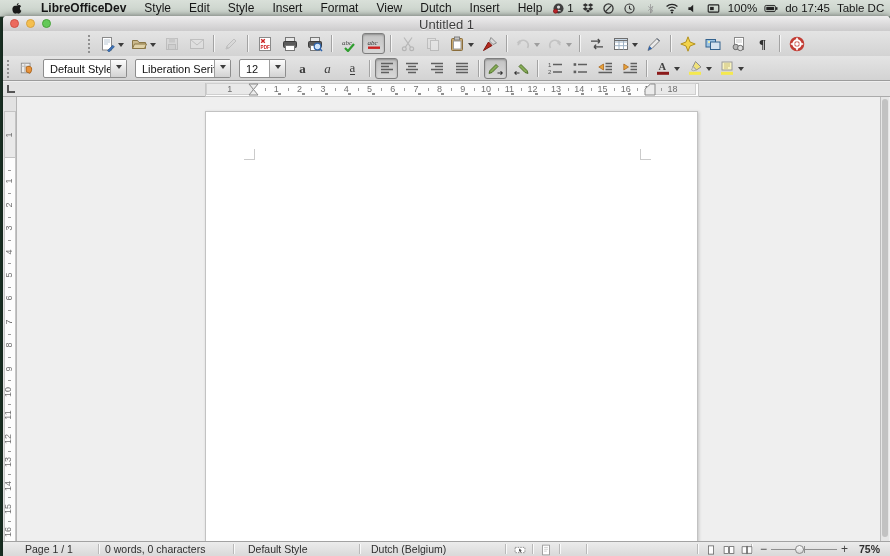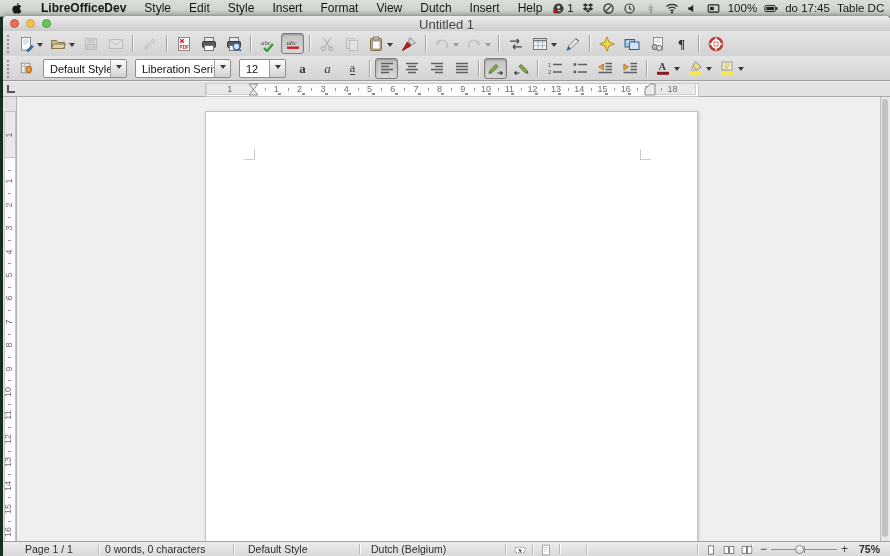--- a/index.html
+++ b/index.html
@@ -29,21 +29,21 @@
   .light{width:9px;height:9px;border-radius:50%;}
   .light.red{background:#ec6a5e;border:1px solid #cf5348;box-sizing:border-box;}
   .light.yellow{background:#f5bf4f;border:1px solid #d6a243;box-sizing:border-box;}
   .light.green{background:#64c958;border:1px solid #4aa23c;box-sizing:border-box;}
   #title{position:absolute;left:0;right:0;top:1px;text-align:center;font-size:13px;color:#3d3d3d;
     text-shadow:0 1px 0 rgba(255,255,255,.65);}
 
   
   .toolbar{position:absolute;left:0;width:100%;height:25px;display:flex;align-items:center;
     background:linear-gradient(#e4e4e4,#d3d3d3);}
-  #toolbar1{top:15px;}
+  #toolbar1{top:15px;justify-content:center;}
   #toolbar2{top:40px;border-bottom:1px solid #9c9c9c;box-sizing:border-box;}
   .tbtn{height:21px;min-width:23px;display:flex;align-items:center;justify-content:center;
     border:1px solid transparent;border-radius:3px;margin:0 1px;padding:0 1px;box-sizing:border-box;}
   .tbtn.pressed{border-color:#7e7e7e;background:linear-gradient(#c3c3c3,#d8d8d8);
     box-shadow:inset 0 1px 2px rgba(0,0,0,.28);}
   .tbtn.disabled{opacity:.38;}
   .tbtn svg{display:block;}
   .dd{width:0;height:0;border:3px solid transparent;border-top:4px solid #3c3c3c;margin-left:3px;margin-top:5px;}
   .tsep{width:1px;height:17px;background:#a3a3a3;margin:0 4px;box-shadow:1px 0 0 rgba(255,255,255,.7);}
   .grip{width:4px;height:19px;margin:0 4px 0 3px;

